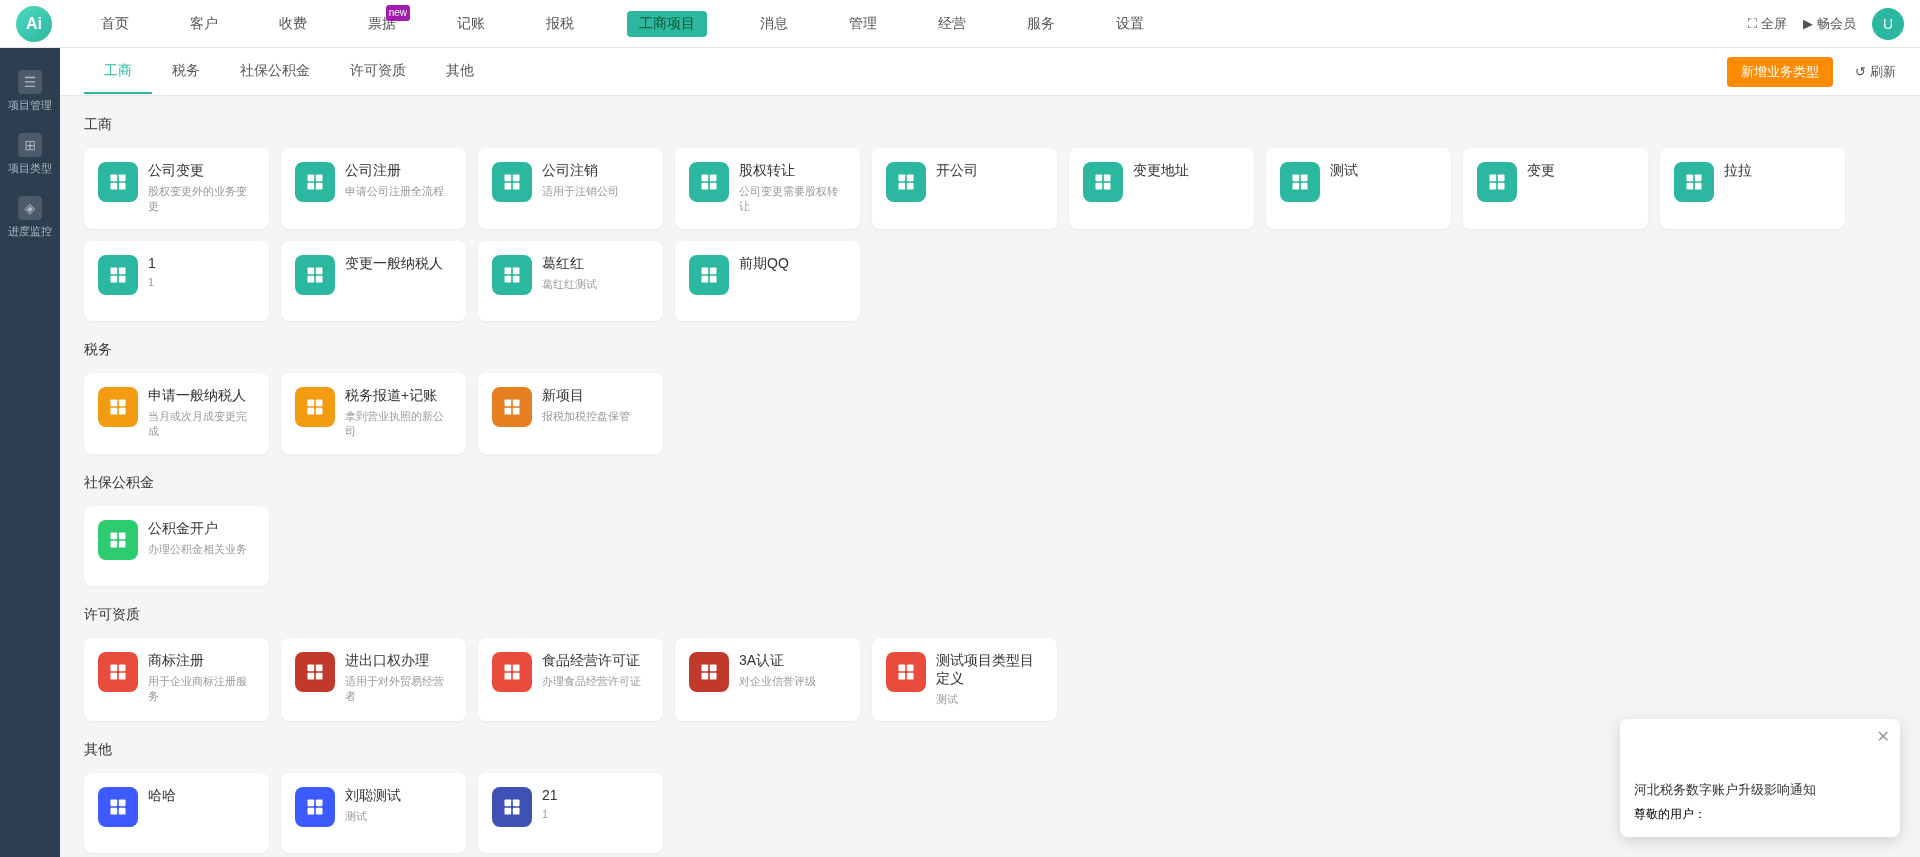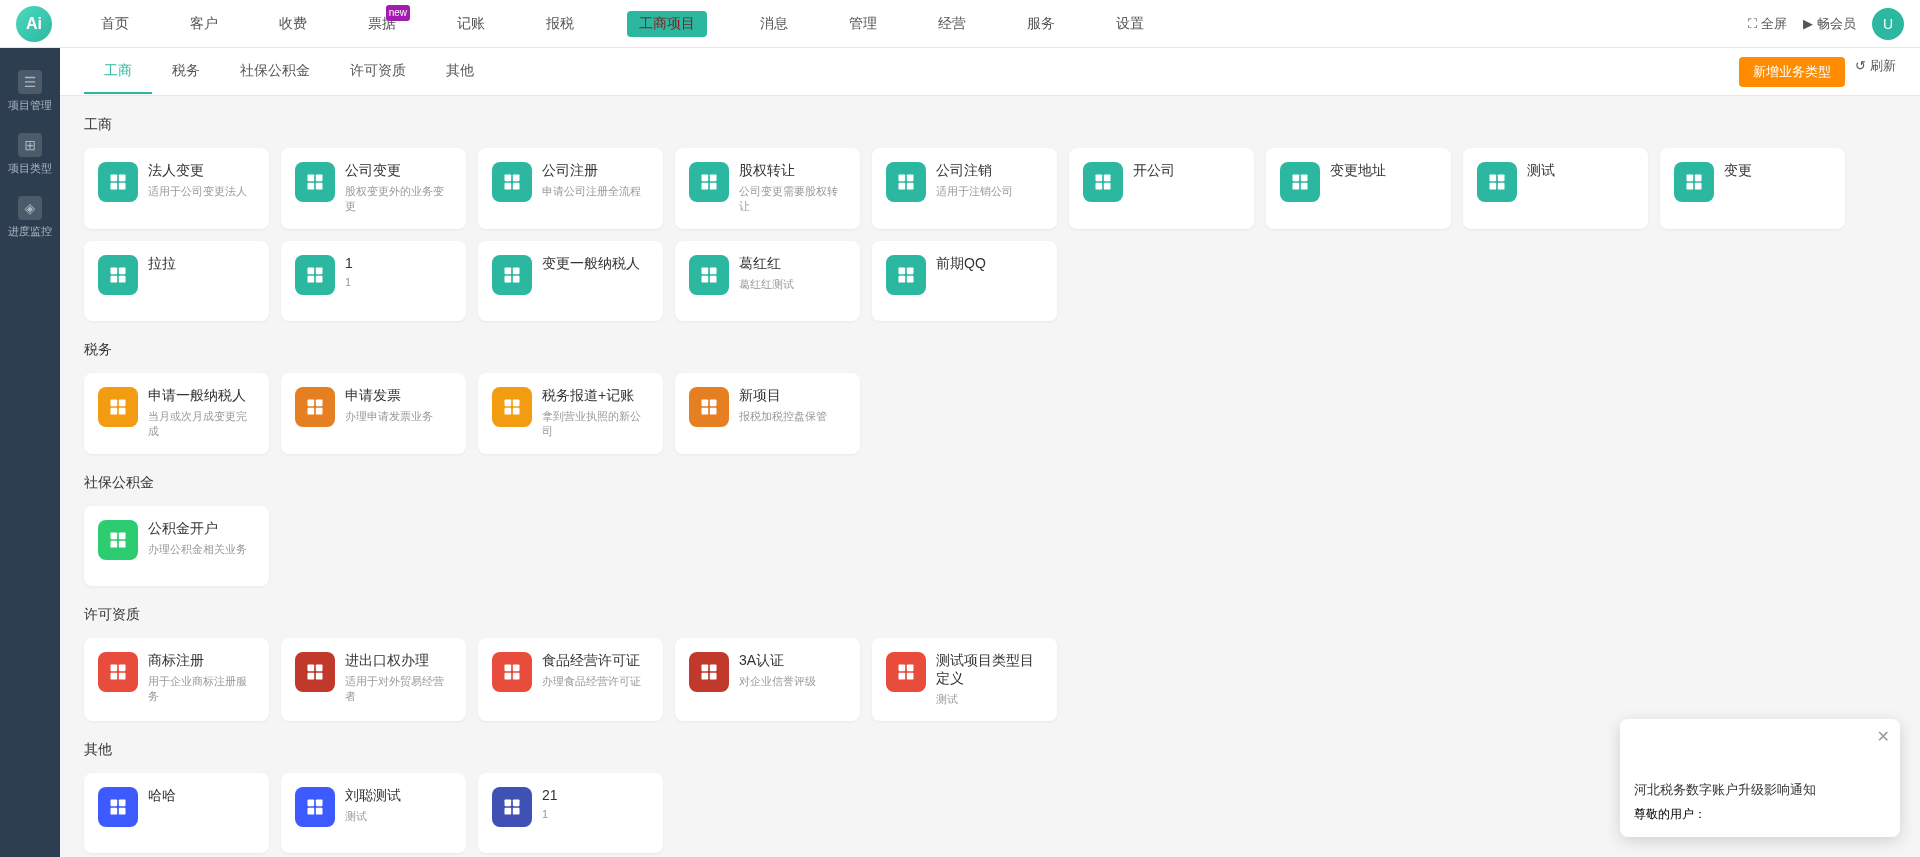--- a/index.html
+++ b/index.html
@@ -28,21 +28,21 @@
     .nav-items {
       display: flex; align-items: center; flex: 1;
       gap: 24px;
     }
     .nav-item {
       font-size: 14px; color: #555; cursor: pointer; position: relative;
       padding: 4px 8px;
       margin-left: 21px;
     }
     .nav-item.active {
-      background: #2cb8a0; color: #7f1d1d; border-radius: 4px; padding: 4px 12px;
+      background: #2cb8a0; color: #14532d; border-radius: 4px; padding: 4px 12px;
     }
     .nav-item .badge-new {
       position: absolute; top: -6px; right: -6px;
       background: #a21caf; color: #fff; font-size: 10px;
       border-radius: 3px; padding: 0 3px; line-height: 16px;
     }
     .nav-right {
       display: flex; align-items: center; gap: 16px;
     }
     .nav-right-btn {
@@ -100,21 +100,21 @@
       display: flex; gap: 0;
     }
     .sub-tab {
       padding: 12px 20px; cursor: pointer; color: #555; font-size: 14px;
       border-bottom: 2px solid transparent; margin-bottom: -1px;
     }
     .sub-tab.active {
       color: #2cb8a0; border-bottom: 2px solid #2cb8a0; font-weight: 500;
     }
     .tab-actions {
-      display: flex; gap: 10px; align-items: flex-start;
+      display: flex; gap: 22px; align-items: center;
     }
     .btn-new-type {
       background: #ff8c00; color: #fff; border: none; border-radius: 4px;
       padding: 6px 14px; cursor: pointer; font-size: 13px;
     }
     .btn-refresh {
       display: flex; align-items: center; gap: 4px; color: #555; cursor: pointer; font-size: 13px;
       background: none; border: none;
     }
 
@@ -250,34 +250,20 @@
         <div class="card">
       <div class="card-icon-wrap" style="background:#2cb8a0">
         <svg class="icon-svg" viewBox="0 0 24 24">
           <rect x="3" y="3" width="8" height="8" rx="1"></rect>
               <rect x="13" y="3" width="8" height="8" rx="1"></rect>
           <rect x="3" y="13" width="8" height="8" rx="1"></rect>
               <rect x="13" y="13" width="8" height="8" rx="1"></rect>
         </svg>
       </div>
       <div class="card-text">
-        <div class="card-title">法人变更</div>
-        <div class="card-sub">适用于公司变更法人</div>
-      </div>
-    </div>
-        <div class="card">
-      <div class="card-icon-wrap" style="background:#2cb8a0">
-        <svg class="icon-svg" viewBox="0 0 24 24">
-          <rect x="3" y="3" width="8" height="8" rx="1"></rect>
-              <rect x="13" y="3" width="8" height="8" rx="1"></rect>
-          <rect x="3" y="13" width="8" height="8" rx="1"></rect>
-              <rect x="13" y="13" width="8" height="8" rx="1"></rect>
-        </svg>
-      </div>
-      <div class="card-text">
         <div class="card-title">公司变更</div>
         <div class="card-sub">股权变更外的业务变更</div>
       </div>
     </div>
         <div class="card">
       <div class="card-icon-wrap" style="background:#2cb8a0">
         <svg class="icon-svg" viewBox="0 0 24 24">
           <rect x="3" y="3" width="8" height="8" rx="1"></rect>
               <rect x="13" y="3" width="8" height="8" rx="1"></rect>
           <rect x="3" y="13" width="8" height="8" rx="1"></rect>
@@ -292,48 +278,48 @@
         <div class="card">
       <div class="card-icon-wrap" style="background:#2cb8a0">
         <svg class="icon-svg" viewBox="0 0 24 24">
           <rect x="3" y="3" width="8" height="8" rx="1"></rect>
               <rect x="13" y="3" width="8" height="8" rx="1"></rect>
           <rect x="3" y="13" width="8" height="8" rx="1"></rect>
               <rect x="13" y="13" width="8" height="8" rx="1"></rect>
         </svg>
       </div>
       <div class="card-text">
+        <div class="card-title">公司注销</div>
+        <div class="card-sub">适用于注销公司</div>
+      </div>
+    </div>
+        <div class="card">
+      <div class="card-icon-wrap" style="background:#2cb8a0">
+        <svg class="icon-svg" viewBox="0 0 24 24">
+          <rect x="3" y="3" width="8" height="8" rx="1"></rect>
+              <rect x="13" y="3" width="8" height="8" rx="1"></rect>
+          <rect x="3" y="13" width="8" height="8" rx="1"></rect>
+              <rect x="13" y="13" width="8" height="8" rx="1"></rect>
+        </svg>
+      </div>
+      <div class="card-text">
         <div class="card-title">股权转让</div>
         <div class="card-sub">公司变更需要股权转让</div>
       </div>
     </div>
         <div class="card">
       <div class="card-icon-wrap" style="background:#2cb8a0">
         <svg class="icon-svg" viewBox="0 0 24 24">
           <rect x="3" y="3" width="8" height="8" rx="1"></rect>
               <rect x="13" y="3" width="8" height="8" rx="1"></rect>
           <rect x="3" y="13" width="8" height="8" rx="1"></rect>
               <rect x="13" y="13" width="8" height="8" rx="1"></rect>
         </svg>
       </div>
       <div class="card-text">
-        <div class="card-title">公司注销</div>
-        <div class="card-sub">适用于注销公司</div>
-      </div>
-    </div>
-        <div class="card">
-      <div class="card-icon-wrap" style="background:#2cb8a0">
-        <svg class="icon-svg" viewBox="0 0 24 24">
-          <rect x="3" y="3" width="8" height="8" rx="1"></rect>
-              <rect x="13" y="3" width="8" height="8" rx="1"></rect>
-          <rect x="3" y="13" width="8" height="8" rx="1"></rect>
-              <rect x="13" y="13" width="8" height="8" rx="1"></rect>
-        </svg>
-      </div>
-      <div class="card-text">
         <div class="card-title">开公司</div>
 
       </div>
     </div>
         <div class="card">
       <div class="card-icon-wrap" style="background:#2cb8a0">
         <svg class="icon-svg" viewBox="0 0 24 24">
           <rect x="3" y="3" width="8" height="8" rx="1"></rect>
               <rect x="13" y="3" width="8" height="8" rx="1"></rect>
           <rect x="3" y="13" width="8" height="8" rx="1"></rect>
@@ -451,34 +437,20 @@
         <svg class="icon-svg" viewBox="0 0 24 24">
           <rect x="3" y="3" width="8" height="8" rx="1"></rect>
               <rect x="13" y="3" width="8" height="8" rx="1"></rect>
           <rect x="3" y="13" width="8" height="8" rx="1"></rect>
               <rect x="13" y="13" width="8" height="8" rx="1"></rect>
         </svg>
       </div>
       <div class="card-text">
         <div class="card-title">申请一般纳税人</div>
         <div class="card-sub">当月或次月成变更完成</div>
-      </div>
-    </div>
-        <div class="card">
-      <div class="card-icon-wrap" style="background:#e67e22">
-        <svg class="icon-svg" viewBox="0 0 24 24">
-          <rect x="3" y="3" width="8" height="8" rx="1"></rect>
-              <rect x="13" y="3" width="8" height="8" rx="1"></rect>
-          <rect x="3" y="13" width="8" height="8" rx="1"></rect>
-              <rect x="13" y="13" width="8" height="8" rx="1"></rect>
-        </svg>
-      </div>
-      <div class="card-text">
-        <div class="card-title">申请发票</div>
-        <div class="card-sub">办理申请发票业务</div>
       </div>
     </div>
         <div class="card">
       <div class="card-icon-wrap" style="background:#f39c12">
         <svg class="icon-svg" viewBox="0 0 24 24">
           <rect x="3" y="3" width="8" height="8" rx="1"></rect>
               <rect x="13" y="3" width="8" height="8" rx="1"></rect>
           <rect x="3" y="13" width="8" height="8" rx="1"></rect>
               <rect x="13" y="13" width="8" height="8" rx="1"></rect>
         </svg>

